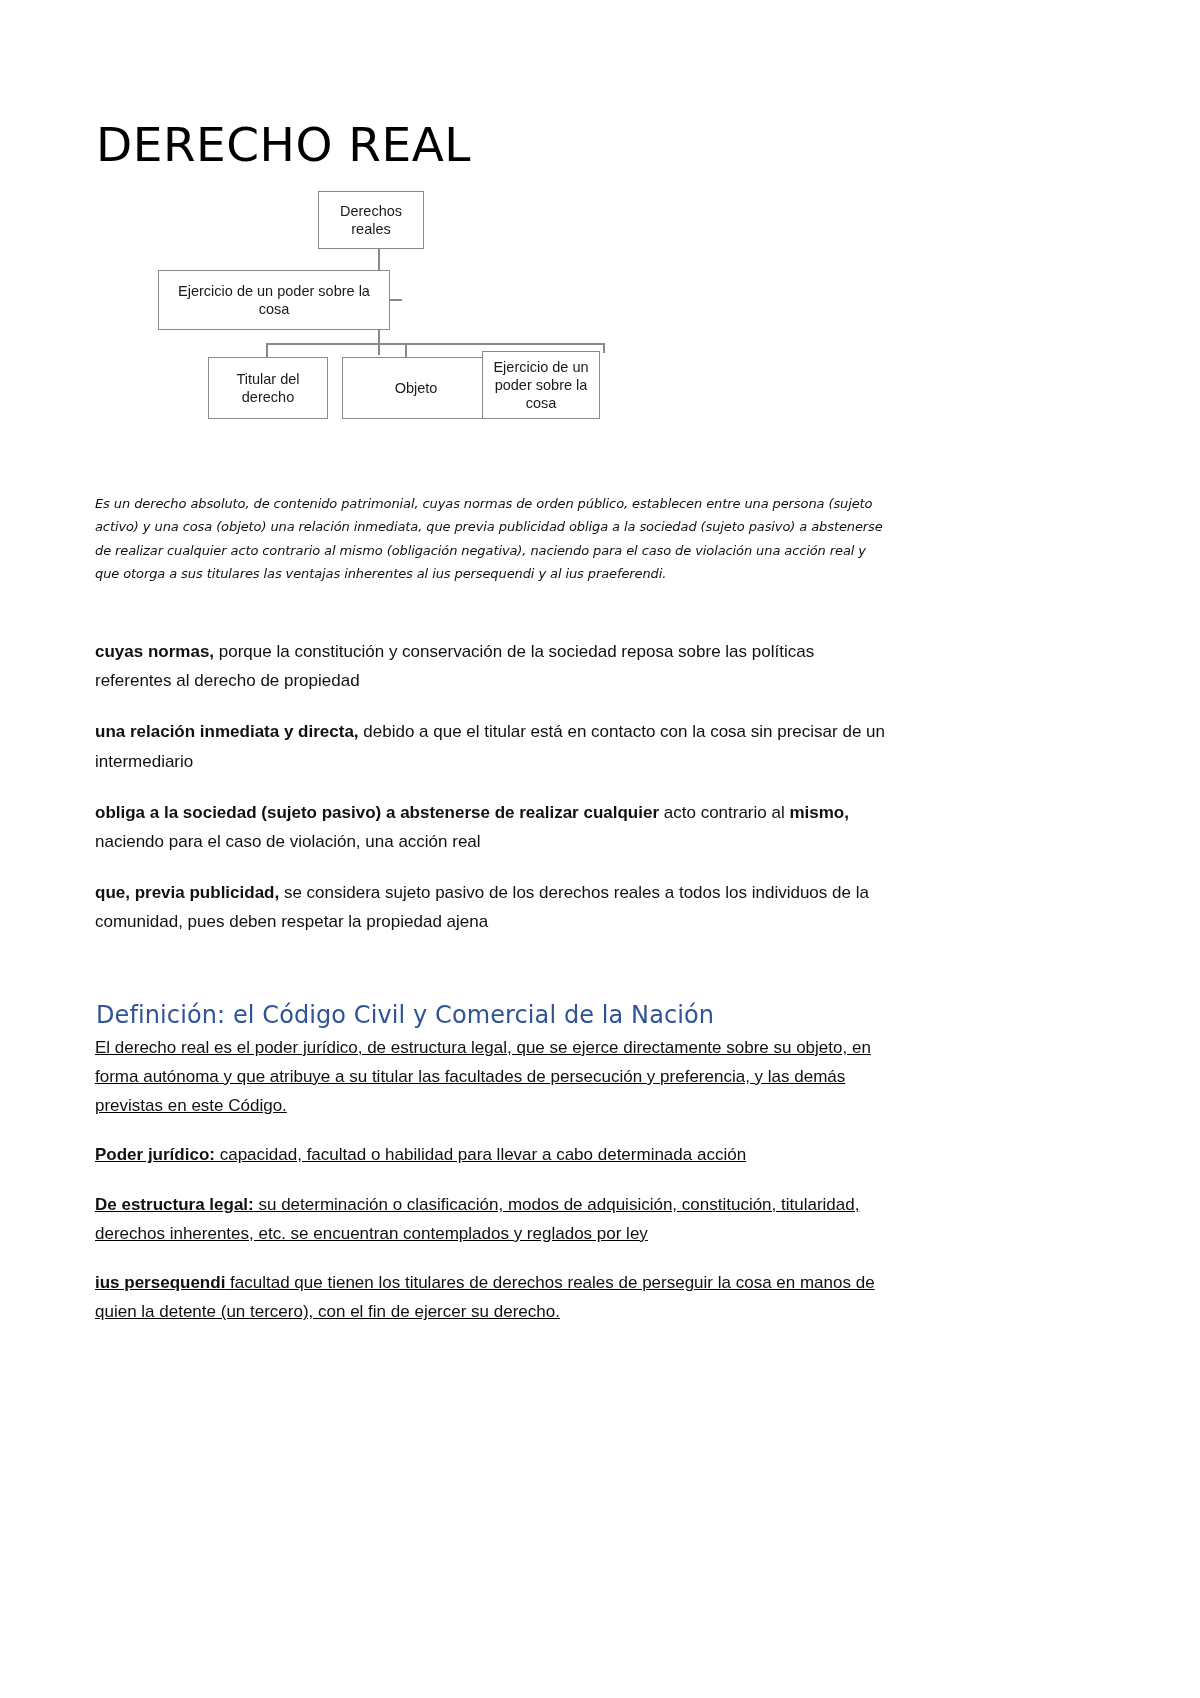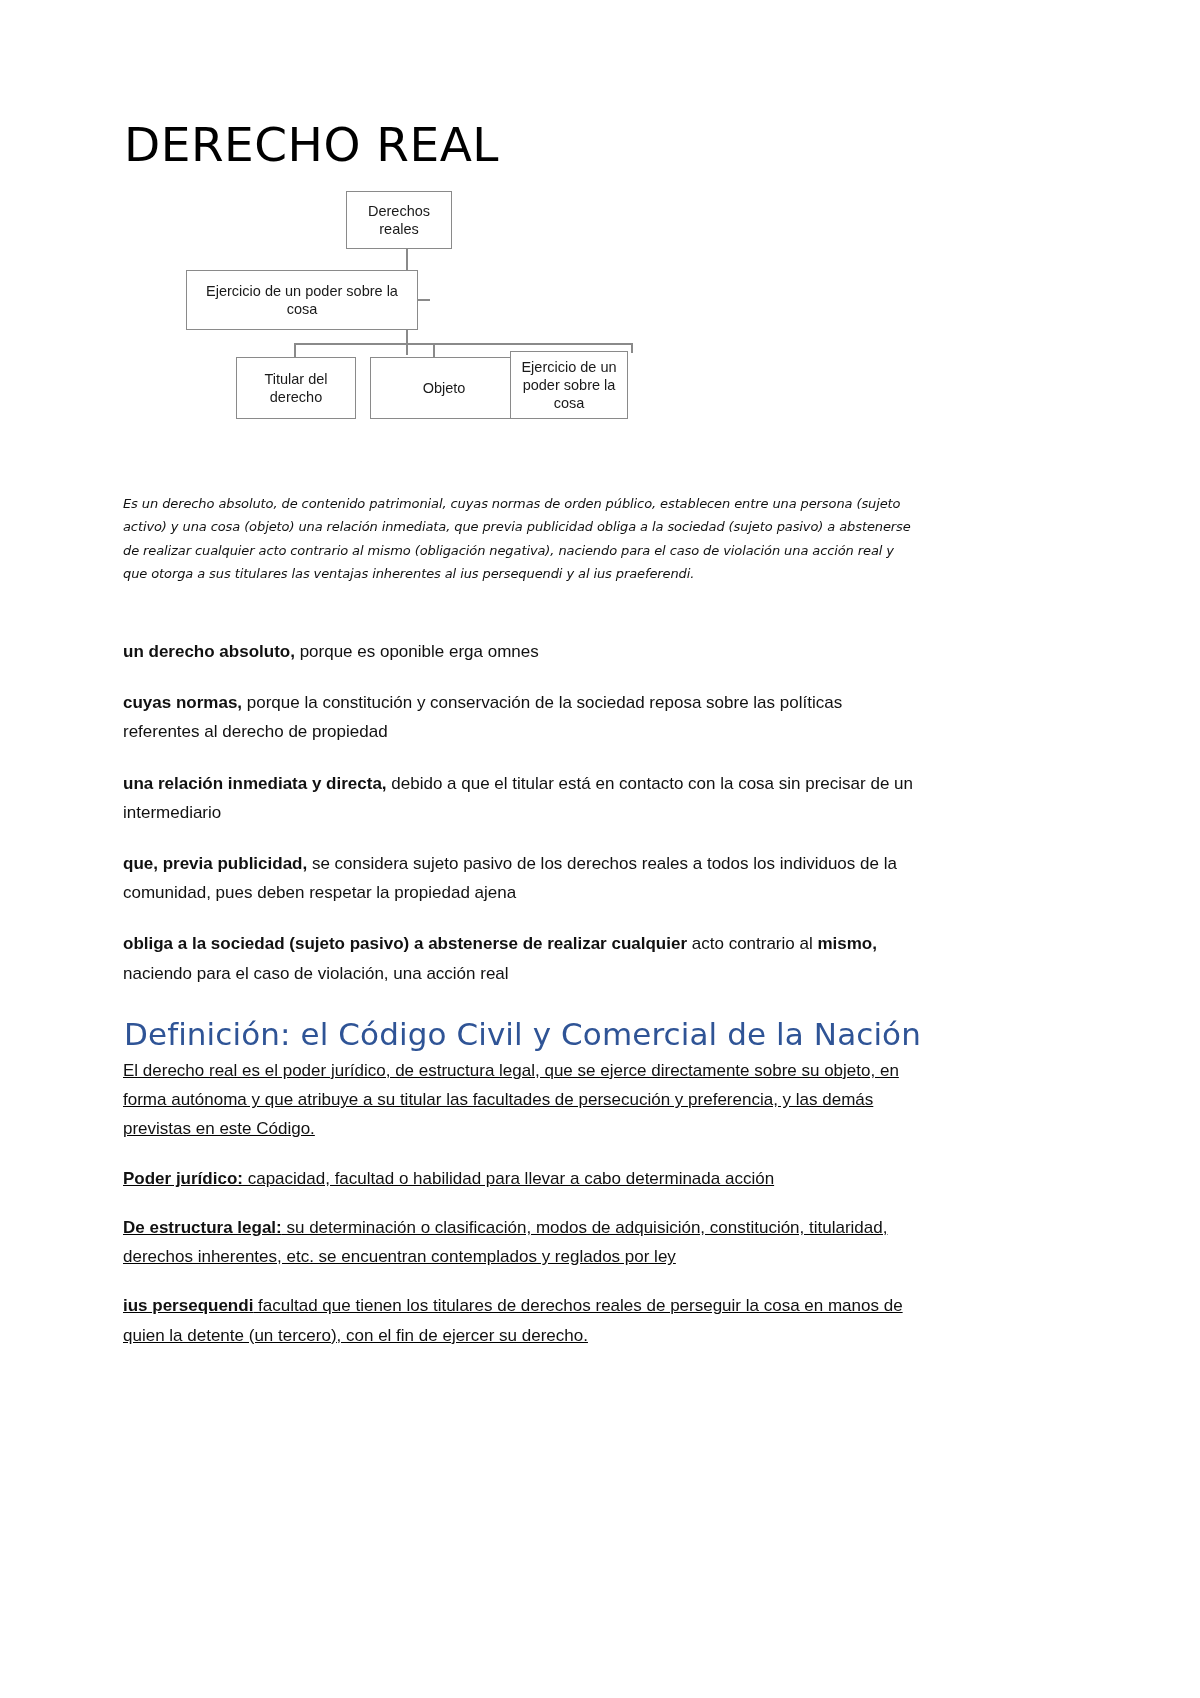--- a/index.html
+++ b/index.html
@@ -14,21 +14,21 @@
     color: #000000;
     position: relative;
     overflow: hidden;
   }
   .page {
     position: relative;
     width: 1200px;
     height: 1698px;
     background: #ffffff;
     box-sizing: border-box;
-    padding: 120px 150px 0 118px;
+    padding: 120px 150px 0 90px;
   }
 
   
   .doc-title {
     font-family: "DejaVu Sans", sans-serif;
     font-size: 47px;
     font-weight: 400;
     letter-spacing: 0.5px;
     line-height: 1.05;
     margin: 0 0 18px 6px;
@@ -94,24 +94,24 @@
     font-family: "Liberation Sans", sans-serif;
     font-size: 17px;
     line-height: 1.72;
     margin: 0 0 22px 0;
     color: #111;
   }
   .para b { font-weight: 700; }
 
   .section-heading {
     font-family: "DejaVu Sans", sans-serif;
-    font-size: 31px;
+    font-size: 24px;
     font-weight: 400;
     color: #2f5496;
-    margin: 28px 0 4px 6px;
+    margin: 64px 0 4px 6px;
     letter-spacing: 0.1px;
   }
   .section-body {
     margin: 0 0 0 5px;
     width: 795px;
     text-decoration: underline;
   }
   .section-body .para { margin-bottom: 20px; }
   .lead { margin-bottom: 20px; }
 </style>
@@ -134,33 +134,30 @@
     <div class="node node-branch">Ejercicio de un poder sobre la cosa</div>
     <div class="node node-a">Titular del derecho</div>
     <div class="node node-b">Objeto</div>
     <div class="node node-c">Ejercicio de un poder sobre la cosa</div>
   </div>
 
   <p class="intro">Es un derecho absoluto, de contenido patrimonial, cuyas normas de orden público, establecen entre una persona (sujeto activo) y una cosa (objeto) una relación inmediata, que previa publicidad obliga a la sociedad (sujeto pasivo) a abstenerse de realizar cualquier acto contrario al mismo (obligación negativa), naciendo para el caso de violación una acción real y que otorga a sus titulares las ventajas inherentes al ius persequendi y al ius praeferendi.</p>
 
   <div class="bullets">
     <p class="para">
-      <b>un derecho absoluto,</b><span> porque es oponible erga omnes</span>
-    </p>
-    <p class="para">
       <b>cuyas normas,</b><span> porque la constitución y conservación de la sociedad reposa sobre las políticas referentes al derecho de propiedad</span>
     </p>
     <p class="para">
       <b>una relación inmediata y directa,</b><span> debido a que el titular está en contacto con la cosa sin precisar de un intermediario</span>
     </p>
     <p class="para">
-      <b>que, previa publicidad,</b><span> se considera sujeto pasivo de los derechos reales a todos los individuos de la comunidad, pues deben respetar la propiedad ajena</span>
+      <b>obliga a la sociedad (sujeto pasivo) a abstenerse de realizar cualquier</b><span> acto contrario al </span><b>mismo,</b><span> naciendo para el caso de violación, una acción real</span>
     </p>
     <p class="para">
-      <b>obliga a la sociedad (sujeto pasivo) a abstenerse de realizar cualquier</b><span> acto contrario al </span><b>mismo,</b><span> naciendo para el caso de violación, una acción real</span>
+      <b>que, previa publicidad,</b><span> se considera sujeto pasivo de los derechos reales a todos los individuos de la comunidad, pues deben respetar la propiedad ajena</span>
     </p>
   </div>
 
   <h2 class="section-heading"> Definición: el Código Civil y Comercial de la Nación</h2>
 
   <div class="section-body">
     <p class="para lead">El derecho real es el poder jurídico, de estructura legal, que se ejerce directamente sobre su objeto, en forma autónoma y que atribuye a su titular las facultades de persecución y preferencia, y las demás previstas en este Código.</p>
 
     <p class="para">
       <b>Poder jurídico:</b><span> capacidad, facultad o habilidad para llevar a cabo determinada acción</span>

